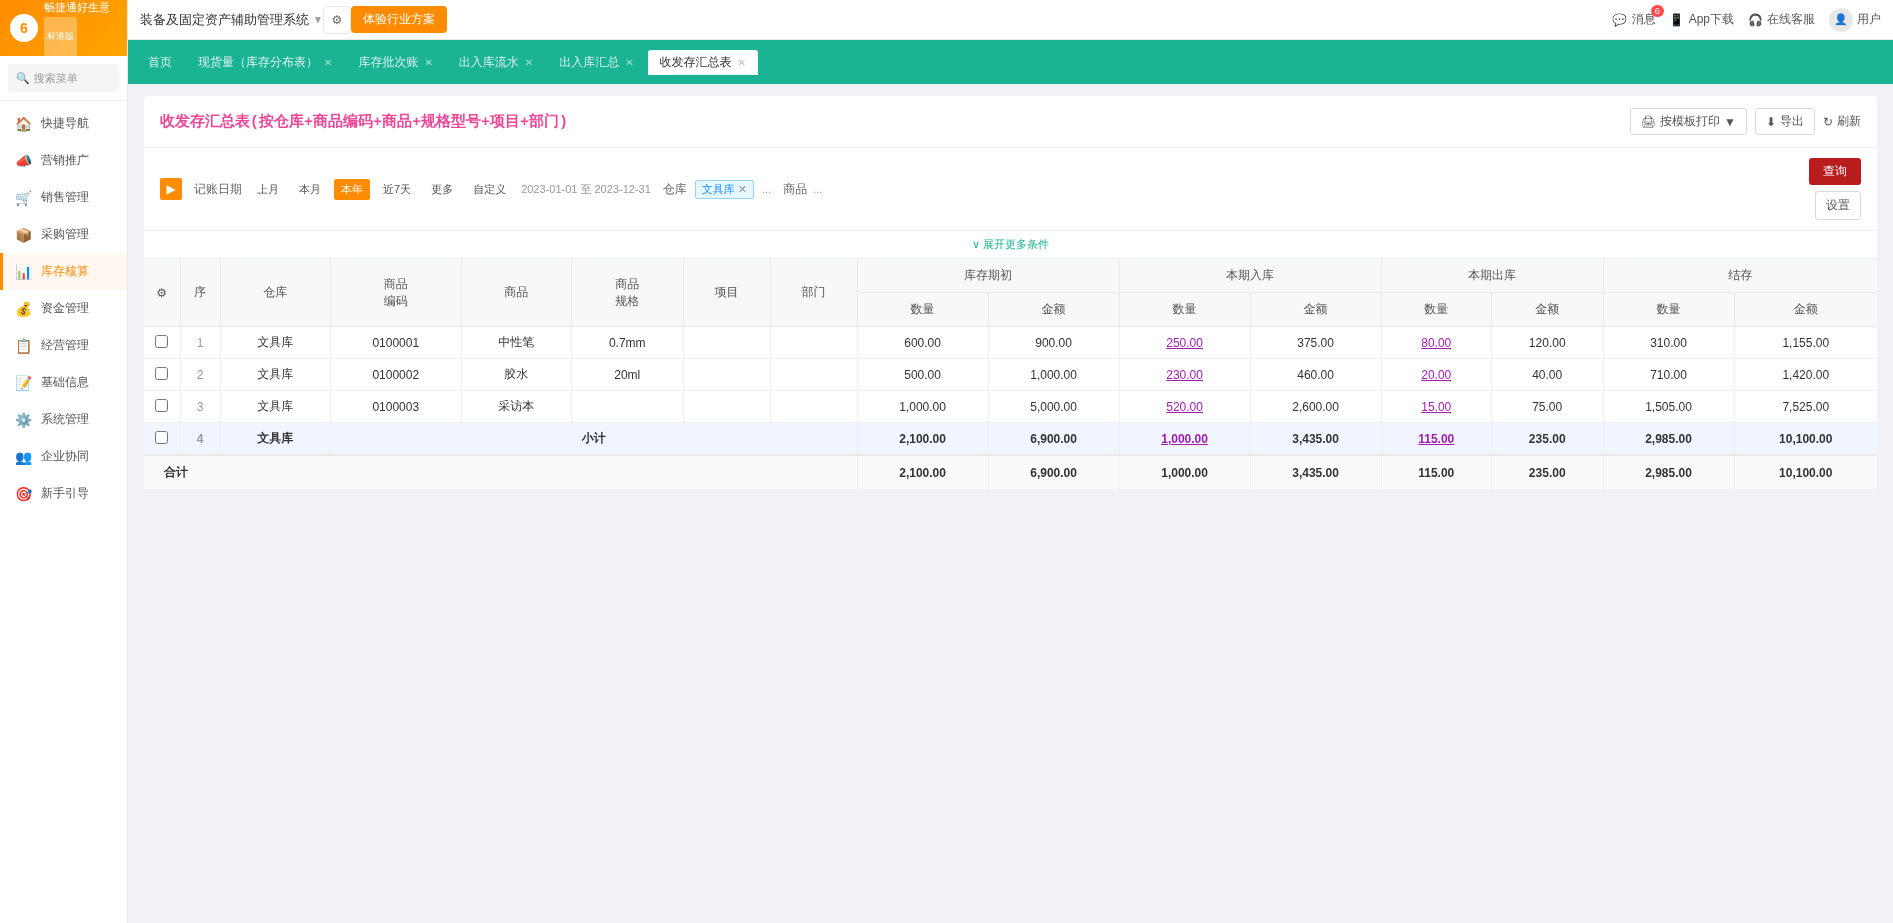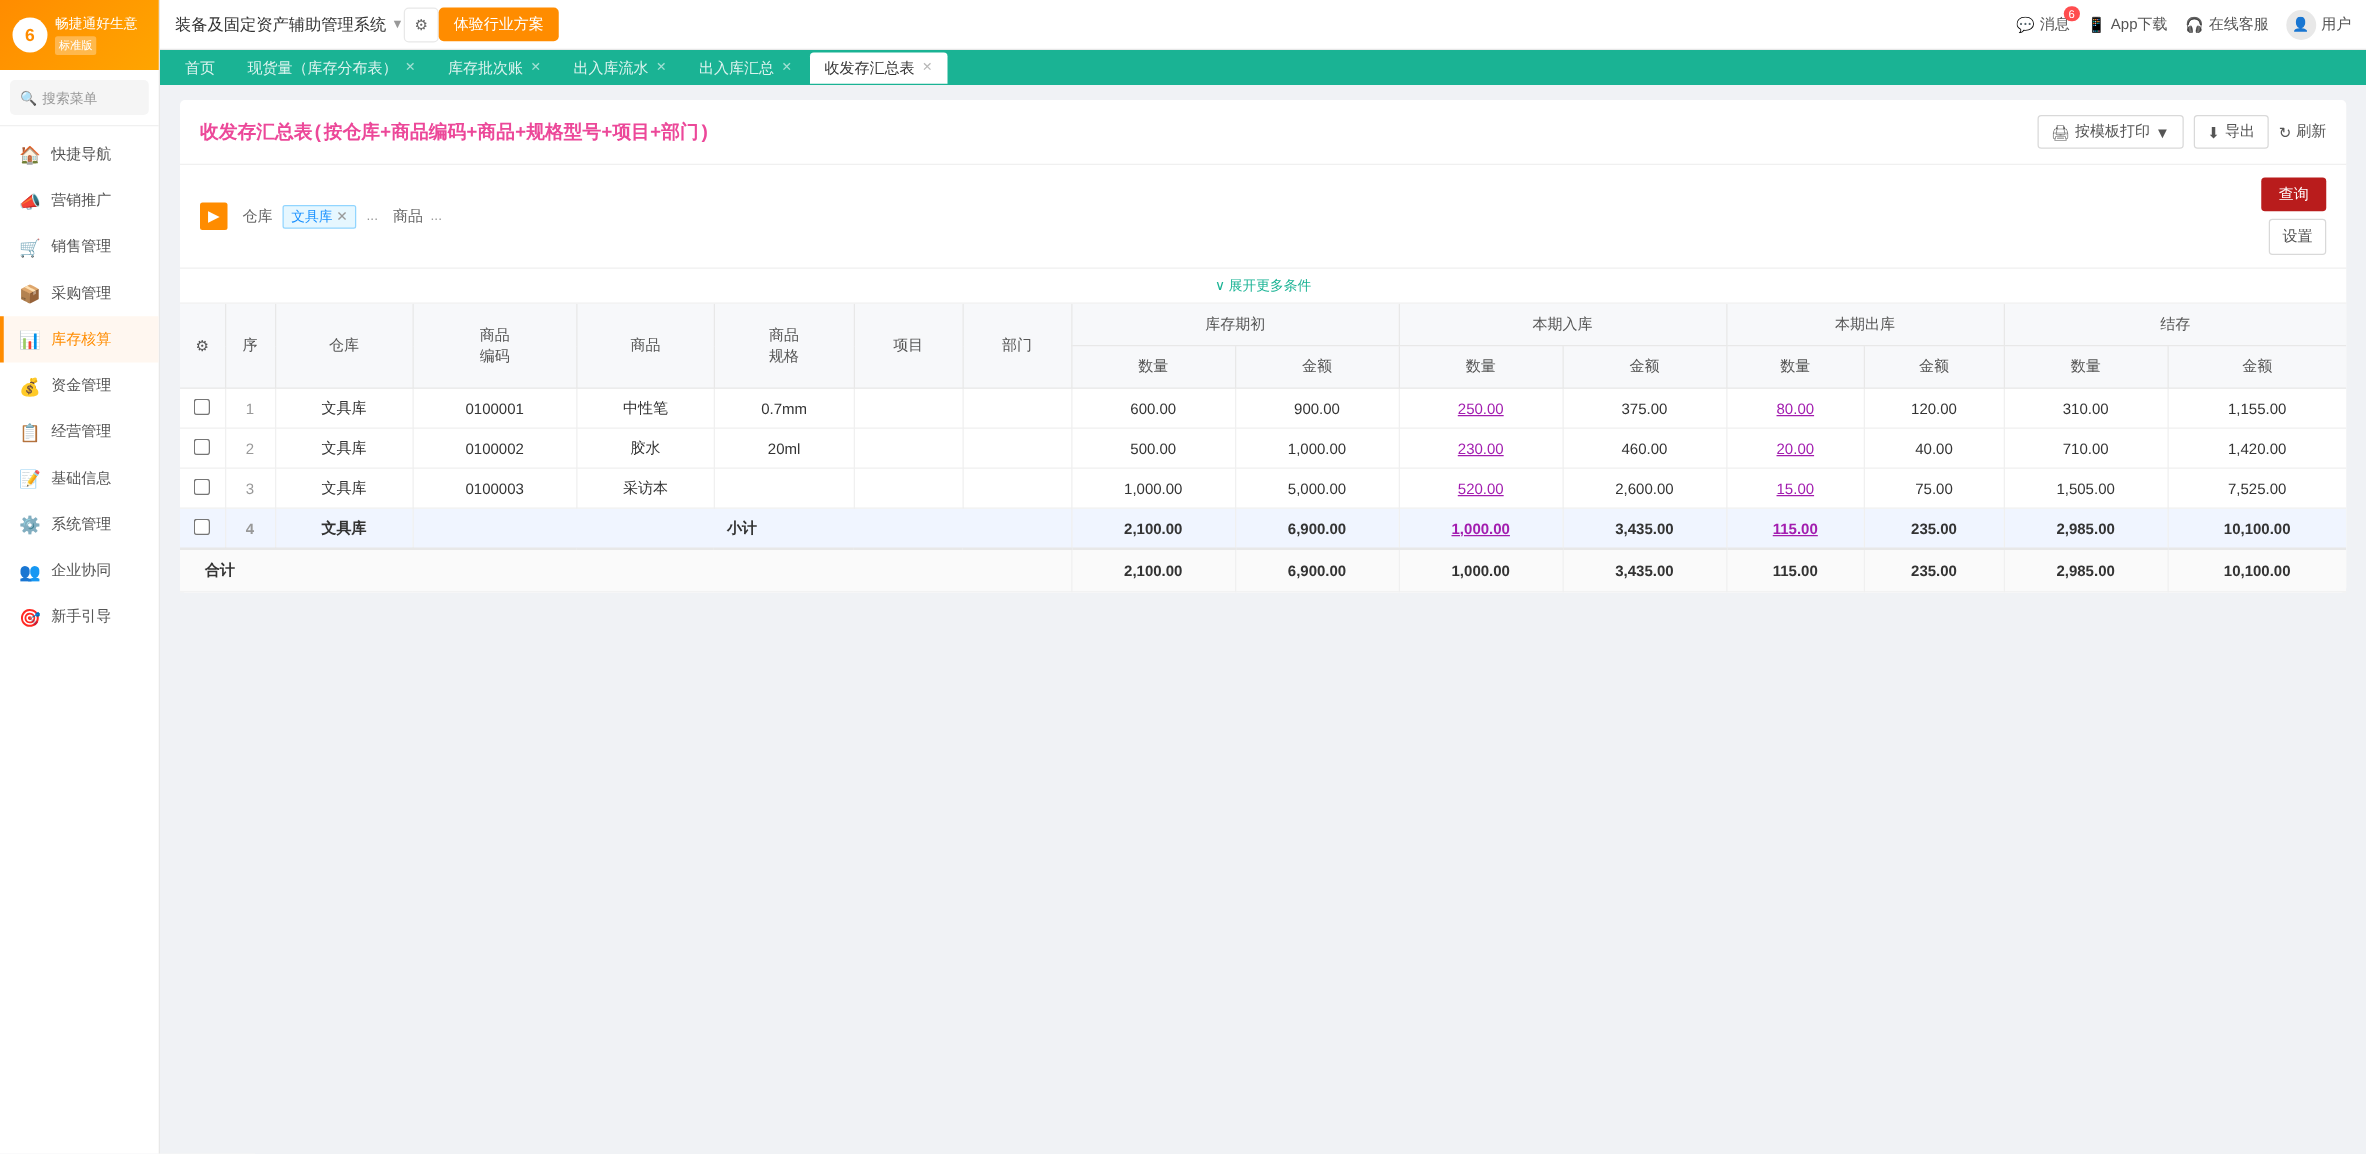--- a/index.html
+++ b/index.html
@@ -3,21 +3,21 @@
   <meta charset="utf-8">
   <style>
     * { margin: 0; padding: 0; box-sizing: border-box; }
     body { font-family: 'Microsoft YaHei', Arial, sans-serif; font-size: 12px; background: #f5f5f5; display: flex; height: 923px; overflow: hidden; }
 
     
     .sidebar { width: 128px; background: #fff; border-right: 1px solid #e8e8e8; display: flex; flex-direction: column; height: 100%; flex-shrink: 0; }
     .sidebar-logo { background: linear-gradient(135deg, #ff8c00, #ffa500); padding: 10px; display: flex; align-items: center; gap: 6px; height: 56px; }
     .sidebar-logo-icon { width: 28px; height: 28px; background: #fff; border-radius: 50%; display: flex; align-items: center; justify-content: center; font-size: 14px; font-weight: bold; color: #ff8c00; flex-shrink: 0; }
     .sidebar-logo-text { color: #fff; font-size: 11px; line-height: 1.4; }
-    .sidebar-logo-tag { background: rgba(255,255,255,0.3); color: #fff; font-size: 9px; padding: 1px 3px; border-radius: 2px; margin-top: 2px; display: inline-block; }
+    .sidebar-logo-tag { background: rgba(255,255,255,0.3); color: #fff; font-size: 9px; padding: 13px 3px; border-radius: 2px; margin-top: 2px; display: inline-block; }
     .sidebar-search { padding: 8px; border-bottom: 1px solid #f0f0f0; }
     .sidebar-search-btn { width: 100%; height: 28px; background: #f5f5f5; border: none; border-radius: 4px; font-size: 11px; color: #999; cursor: pointer; display: flex; align-items: center; gap: 4px; padding: 0 8px; }
     .sidebar-nav { flex: 1; overflow-y: auto; padding: 4px 0; }
     .sidebar-item { display: flex; align-items: center; gap: 8px; padding: 10px 12px; cursor: pointer; color: #555; font-size: 12px; border-left: 3px solid transparent; }
     .sidebar-item.active { background: #fff7f0; color: #ff8c00; border-left-color: #ff8c00; }
     .sidebar-item-icon { font-size: 14px; width: 18px; text-align: center; }
 
     
     .main { flex: 1; display: flex; flex-direction: column; overflow: hidden; }
 
@@ -29,21 +29,21 @@
     .selector-arrow { color: #999; font-size: 10px; }
     .settings-btn { width: 28px; height: 28px; border: 1px solid #e8e8e8; border-radius: 4px; display: flex; align-items: center; justify-content: center; cursor: pointer; color: #666; }
     .experience-btn { background: #ff8c00; color: #fff; border: none; border-radius: 4px; padding: 5px 12px; font-size: 12px; cursor: pointer; }
     .top-header-right { display: flex; align-items: center; gap: 14px; font-size: 12px; color: #555; }
     .header-icon-item { display: flex; align-items: center; gap: 4px; cursor: pointer; position: relative; }
     .badge { background: #ff4d4f; color: #fff; font-size: 9px; border-radius: 8px; padding: 1px 4px; position: absolute; top: -6px; right: -8px; }
     .user-avatar { width: 24px; height: 24px; background: #e8e8e8; border-radius: 50%; display: flex; align-items: center; justify-content: center; font-size: 11px; color: #666; }
     .user-info { display: flex; align-items: center; gap: 4px; cursor: pointer; }
 
     
-    .tab-bar { height: 28px; background: #1ab394; display: flex; align-items: center; padding: 0 8px; flex-shrink: 0; gap: 2px; }
+    .tab-bar { height: 44px; background: #1ab394; display: flex; align-items: center; padding: 0 8px; flex-shrink: 0; gap: 2px; }
     .tab { display: flex; align-items: center; gap: 4px; padding: 4px 12px; font-size: 12px; cursor: pointer; border-radius: 3px 3px 0 0; color: rgba(255,255,255,0.85); white-space: nowrap; }
     .tab.active { background: #fff; color: #333; }
     .tab-close { font-size: 10px; color: inherit; opacity: 0.7; margin-left: 2px; }
     .tab.active .tab-close { color: #999; }
 
     
     .content { flex: 1; overflow-y: auto; padding: 12px 16px; background: #f0f2f5; }
     .page-card { background: #fff; border-radius: 4px; }
 
     
@@ -240,20 +240,32 @@
           <button class="refresh-btn">
             <span>↻</span>
             <span>刷新</span>
           </button>
         </div>
       </div>
 
       <div class="filter-bar">
         <div class="filter-toggle">
           <span>▶</span>
+        </div>
+        <div class="filter-group">
+          <span class="filter-label">记账日期</span>
+          <div class="date-filter">
+            <span class="date-btn">上月</span>
+            <span class="date-btn">本月</span>
+            <span class="date-btn active">本年</span>
+            <span class="date-btn">近7天</span>
+            <span class="date-btn">更多</span>
+            <span class="date-btn">自定义</span>
+          </div>
+          <span class="date-range-text">2023-01-01 至 2023-12-31</span>
         </div>
 
         <div class="warehouse-filter">
           <span class="filter-label">仓库</span>
           <div class="filter-tag">
             <span>文具库</span>
             <span class="filter-tag-close">✕</span>
           </div>
           <span class="more-filter-btn">...</span>
         </div>

